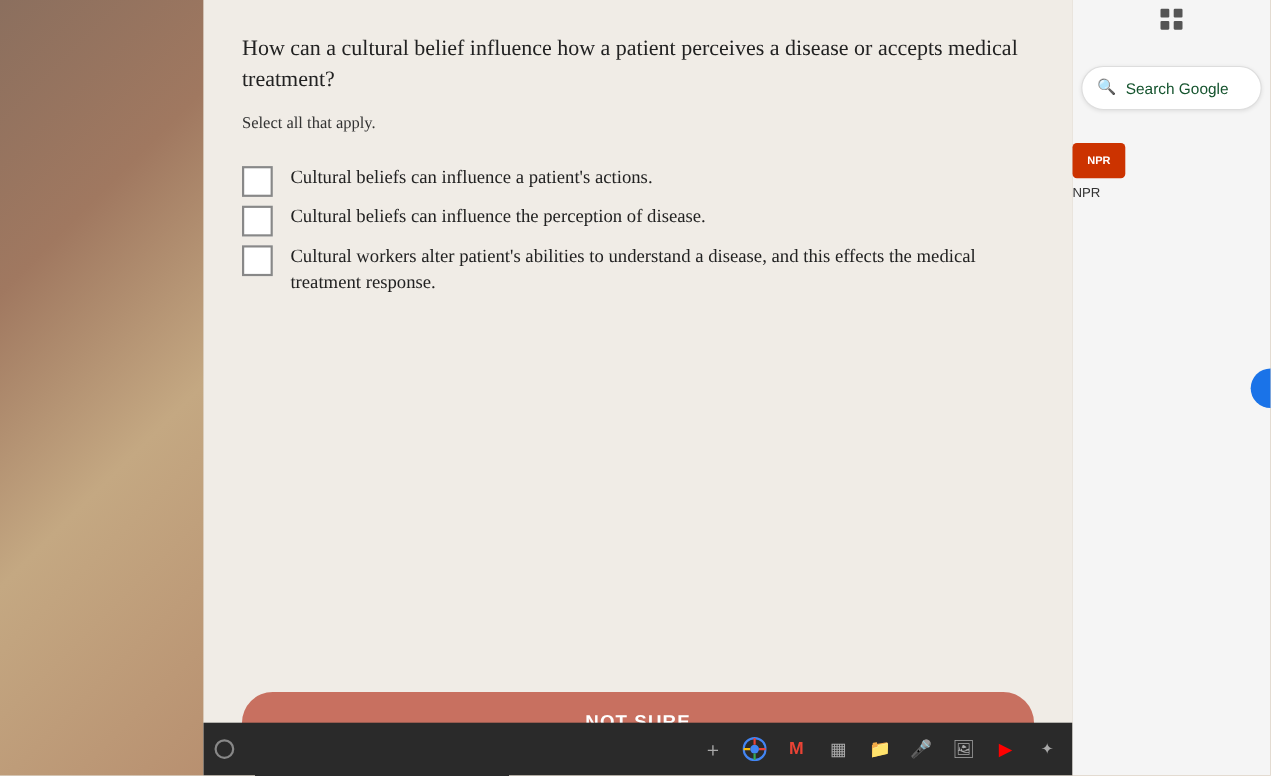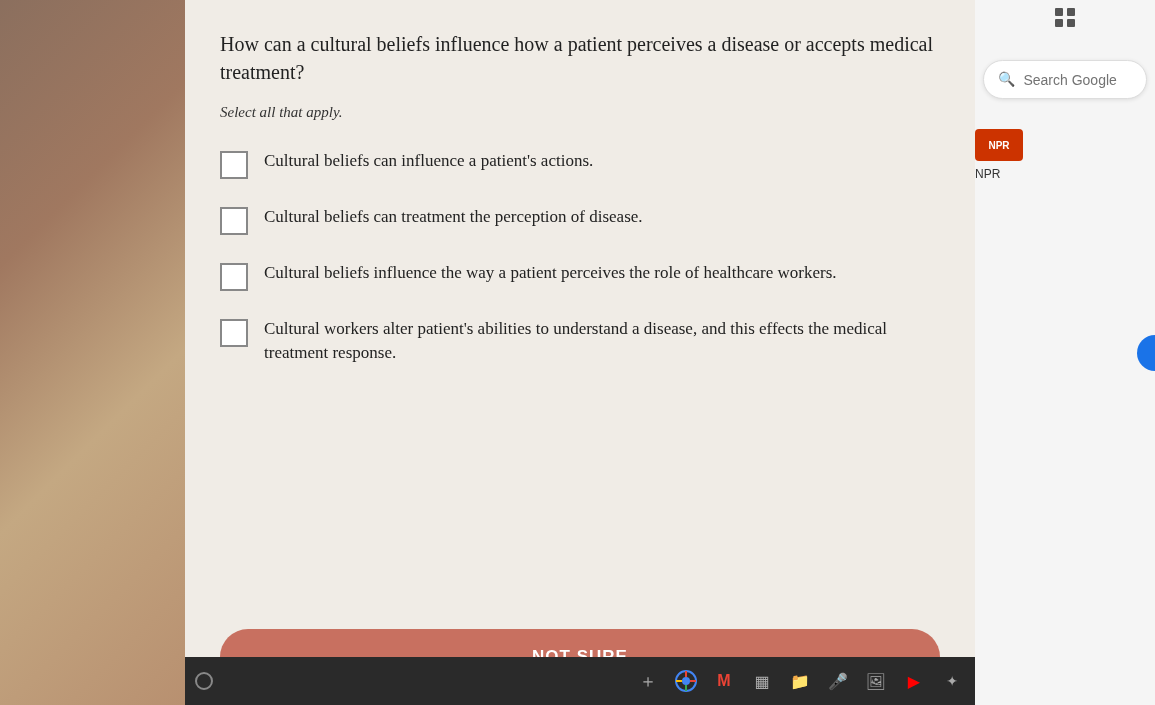--- a/index.html
+++ b/index.html
@@ -35,31 +35,30 @@
     .question-text {
       font-size: 20px;
       color: #222;
       line-height: 1.4;
       margin-bottom: 18px;
       font-family: Georgia, serif;
       font-weight: normal;
     }
 
     .select-all-label {
-      font-style: italic;
       font-size: 15px;
       color: #333;
       margin-bottom: 28px;
       font-family: Georgia, serif;
     }
 
     .options-list {
       display: flex;
       flex-direction: column;
-      gap: 26px;
+      gap: 6px;
       flex: 1;
     }
 
     .option-item {
       display: flex;
       align-items: flex-start;
       gap: 16px;
       cursor: pointer;
     }
 
@@ -180,21 +179,21 @@
       box-shadow: 0 1px 4px rgba(0,0,0,0.1);
     }
 
     .search-google-icon {
       color: #888;
       font-size: 14px;
     }
 
     .search-google-text {
       font-size: 14px;
-      color: #737373;
+      color: #14532d;
       font-family: Arial, sans-serif;
     }
 
     .npr-icon-area {
       margin-top: 30px;
       width: 100%;
       display: flex;
       flex-direction: column;
       gap: 6px;
     }
@@ -232,41 +231,37 @@
       z-index: 10;
     }
   </style>
 </head>
 <body>
 
 <div class="left-edge"></div>
 
 <div class="quiz-panel">
 
-  <p class="question-text">How can a cultural beliefs influence how a patient perceives a disease or accepts medical treatment?</p>
+  <p class="question-text">How can a cultural belief influence how a patient perceives a disease or accepts medical treatment?</p>
 
   <p class="select-all-label">Select all that apply.</p>
 
   <div class="options-list">
 
     <div class="option-item">
       <div class="checkbox"></div>
       <span class="option-text">Cultural beliefs can influence a patient's actions.</span>
     </div>
 
 
     <div class="option-item">
       <div class="checkbox"></div>
-      <span class="option-text">Cultural beliefs can treatment the perception of disease.</span>
+      <span class="option-text">Cultural beliefs can influence the perception of disease.</span>
     </div>
 
-    <div class="option-item">
-      <div class="checkbox"></div>
-      <span class="option-text">Cultural beliefs influence the way a patient perceives the role of healthcare workers.</span>
-    </div>
 
     <div class="option-item">
       <div class="checkbox"></div>
       <span class="option-text">Cultural workers alter patient's abilities to understand a disease, and this effects the medical treatment response.</span>
     </div>
 
   </div>
 
   <button class="not-sure-btn">NOT SURE</button>
 

